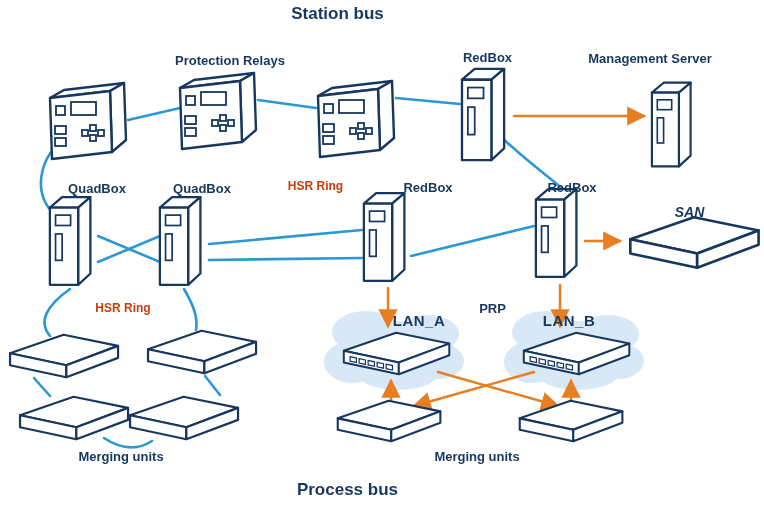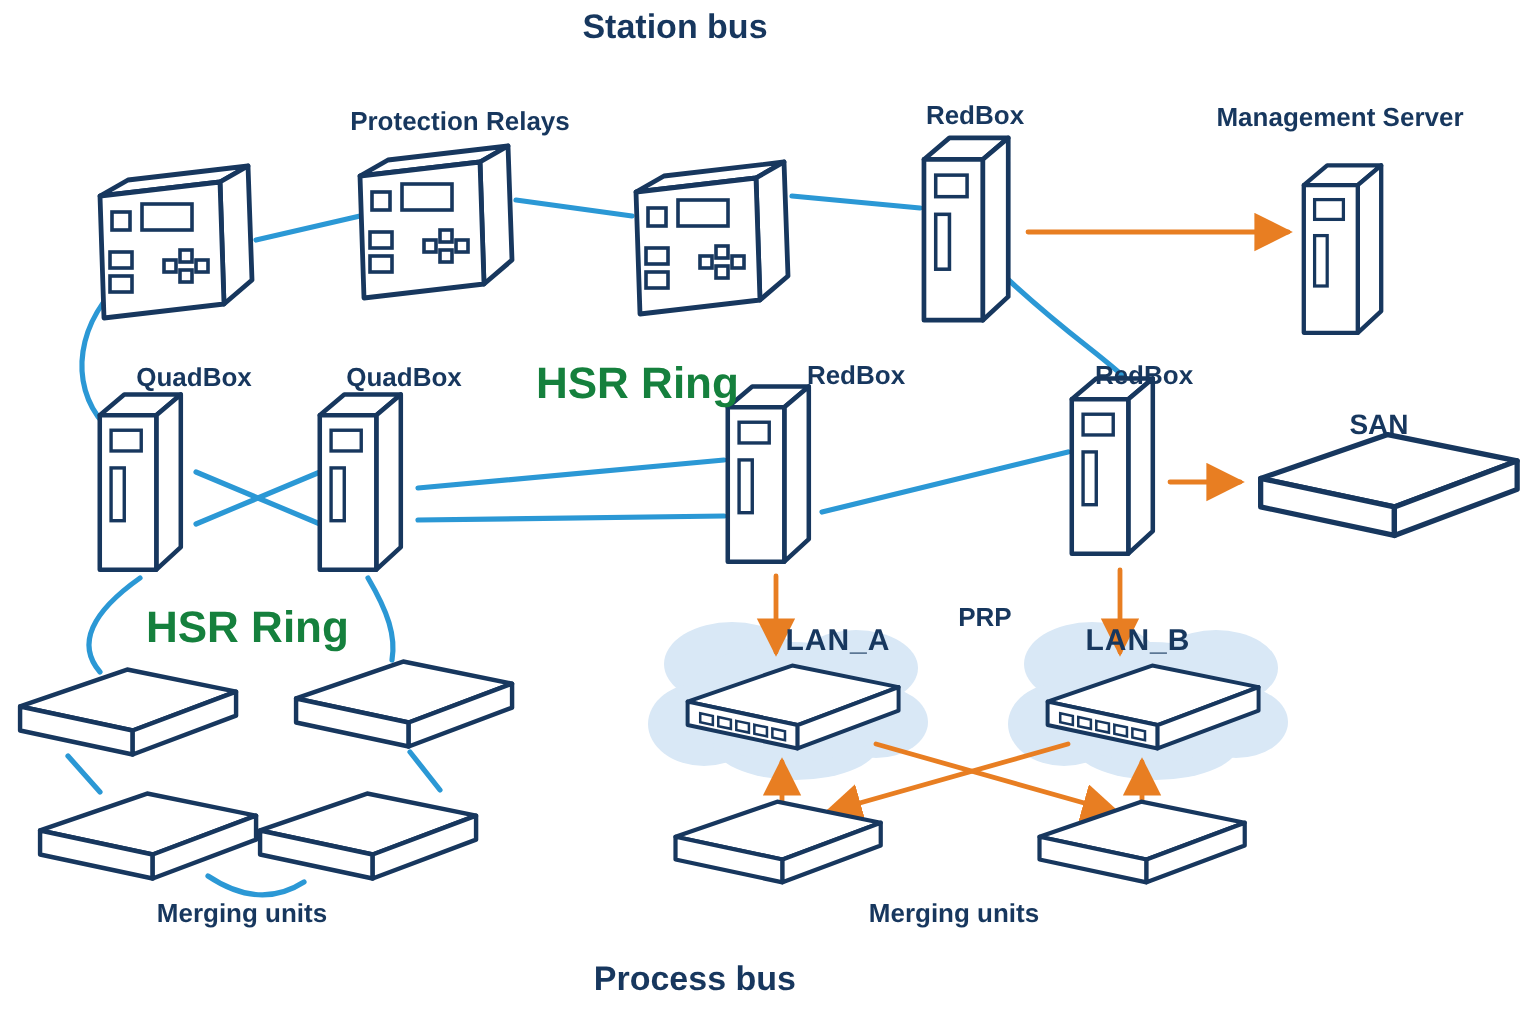--- a/index.html
+++ b/index.html
@@ -14,21 +14,21 @@
   .lbl{
     position:absolute;
     color:#17375E;
     font-weight:bold;
     font-size:13px;
     text-align:center;
     white-space:nowrap;
     line-height:1.1;
   }
   .lbl.title{font-size:17px;}
-  .lbl.ring{color:#15803d;font-size:22px;}
+  .lbl.ring{color:#c2410c;font-size:12px;}
   .lbl.lan{font-size:15px;font-weight:700;letter-spacing:.5px;}
 </style>
 </head>
 <body>
 
 <div id="stage">
 
   <svg id="diagram-svg" width="764" height="507" viewBox="0 0 764 507">
     <defs>
       <marker id="arrO" markerWidth="9" markerHeight="9" refX="7" refY="4" orient="auto">
@@ -159,33 +159,33 @@
     <use href="#slab" x="336" y="398" width="107" height="46"></use>
     <use href="#slab" x="518" y="398" width="107" height="46"></use>
   </svg>
 
   <div class="lbl" style="left:150px;top:54px;width:160px;">Protection Relays</div>
 
   <div class="lbl title" style="left:280px;top:5px;width:115px;">Station bus</div>
 
   <div class="lbl" style="left:445px;top:51px;width:85px;">RedBox</div>
 
-  <div class="lbl" style="left:600px;top:52px;width:140px;">Management Server</div>
+  <div class="lbl" style="left:580px;top:52px;width:140px;">Management Server</div>
 
   <div class="lbl" style="left:58px;top:182px;width:78px;">QuadBox</div>
 
   <div class="lbl" style="left:163px;top:182px;width:78px;">QuadBox</div>
 
   <div class="lbl ring" style="left:268px;top:180px;width:95px;">HSR Ring</div>
 
   <div class="lbl" style="left:388px;top:181px;width:80px;">RedBox</div>
 
   <div class="lbl" style="left:532px;top:181px;width:80px;">RedBox</div>
 
-  <div class="lbl" style="left:662px;top:205px;width:55px;font-size:14px;">SAN</div>
+  <div class="lbl" style="left:662px;top:205px;width:55px;font-size:14px;font-style:italic;">SAN</div>
 
   <div class="lbl ring" style="left:73px;top:302px;width:100px;">HSR Ring</div>
 
   <div class="lbl lan" style="left:390px;top:313px;width:58px;">LAN_A</div>
 
   <div class="lbl" style="left:470px;top:302px;width:45px;">PRP</div>
 
   <div class="lbl lan" style="left:540px;top:313px;width:58px;">LAN_B</div>
 
   <div class="lbl" style="left:62px;top:450px;width:118px;">Merging units</div>

